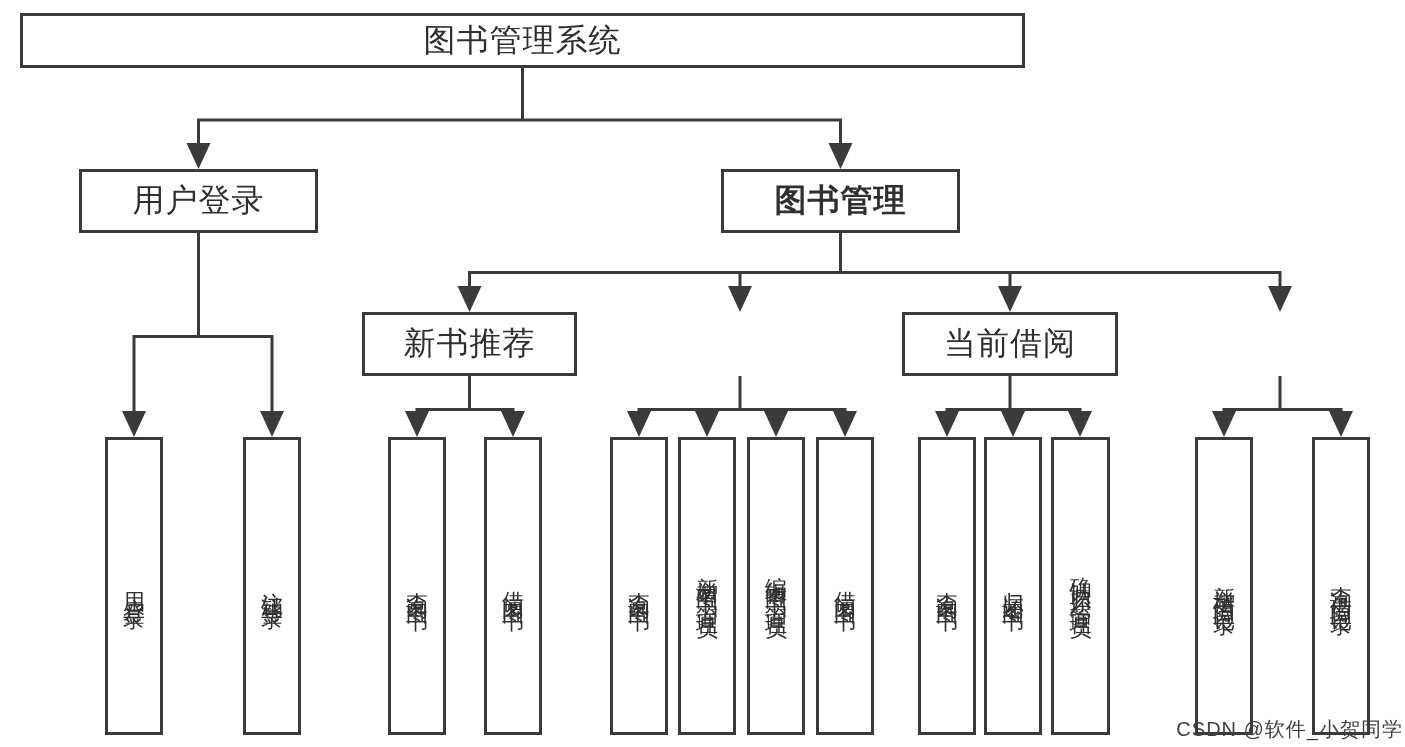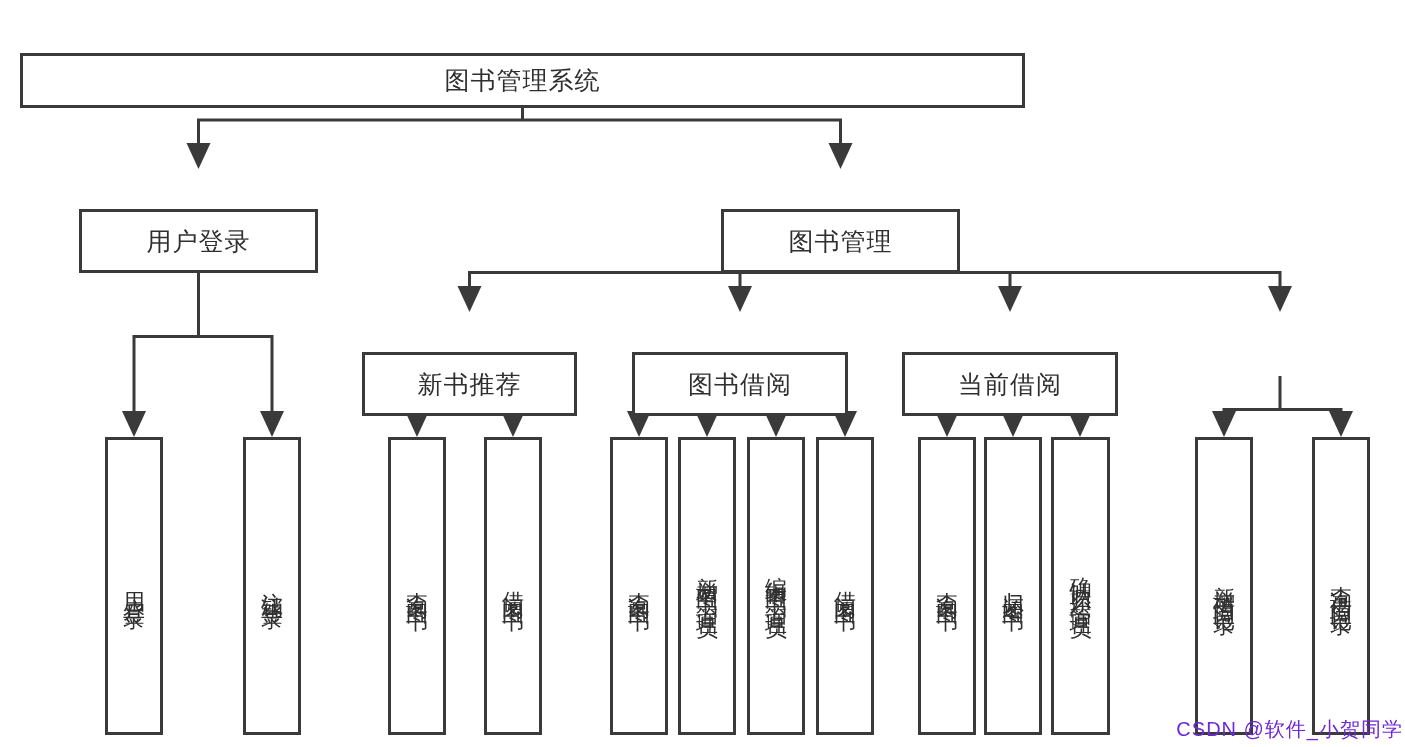--- a/index.html
+++ b/index.html
@@ -19,35 +19,35 @@
   .node {
     position: absolute;
     box-sizing: border-box;
     border: 3px solid #3a3a3a;
     background: #ffffff;
     display: flex;
     align-items: center;
     justify-content: center;
     color: #2f2f2f;
   }
-  .h-node { font-size: 25px; letter-spacing: 1px; white-space: nowrap; margin-top: 40px; }
+  .h-node { font-size: 32px; letter-spacing: 1px; white-space: nowrap; }
   .leaf  { font-size: 22px; }
   .leaf .v-label {
     writing-mode: vertical-lr;
     text-orientation: mixed;
     letter-spacing: 6px;
     line-height: 1.1;
   }
   .watermark {
     position: absolute;
     top: 716px;
     right: 2px;
     font-size: 20px;
     letter-spacing: 1px;
-    color: #6d28d9;
+    color: #404040;
     white-space: nowrap;
   }
 </style>
 </head>
 <body>
 
 <div class="canvas">
 
   <svg class="connectors" width="1405" height="747" viewBox="0 0 1405 747" aria-hidden="true">
     <g stroke="#3a3a3a" stroke-width="3" fill="none">
@@ -88,24 +88,23 @@
       <polygon points="1001,411 1025,411 1013,437"></polygon>
       <polygon points="1068,411 1092,411 1080,437"></polygon>
       <polygon points="1212,411 1236,411 1224,437"></polygon>
       <polygon points="1329,411 1353,411 1341,437"></polygon>
     </g>
   </svg>
 
   <div class="node h-node" style="left:20px; top:13px; width:1005px; height:55px;">图书管理系统</div>
 
   <div class="node h-node" style="left:79px; top:169px; width:239px; height:64px;">用户登录</div>
-  <div class="node h-node" style="left:721px; top:169px; width:239px; height:64px;">图书管理</div>
+  <div class="node h-node" style="left:721px; top:169px; width:239px; height:64px;font-weight:bold;">图书管理</div>
 
   <div class="node h-node" style="left:362px; top:312px; width:215px; height:64px;">新书推荐</div>
-  <div class="node h-node" style="left:632px; top:312px; width:216px; height:64px;">图书借阅</div>
   <div class="node h-node" style="left:902px; top:312px; width:216px; height:64px;text-align:center;">当前借阅</div>
 
   <div class="node leaf" style="left:105px; top:437px; width:58px; height:298px;">
     <span class="v-label">用户登录</span>
   </div>
   <div class="node leaf" style="left:243px; top:437px; width:58px; height:298px;">
     <span class="v-label">注销登录</span>
   </div>
 
   <div class="node leaf" style="left:388px; top:437px; width:58px; height:298px;">

